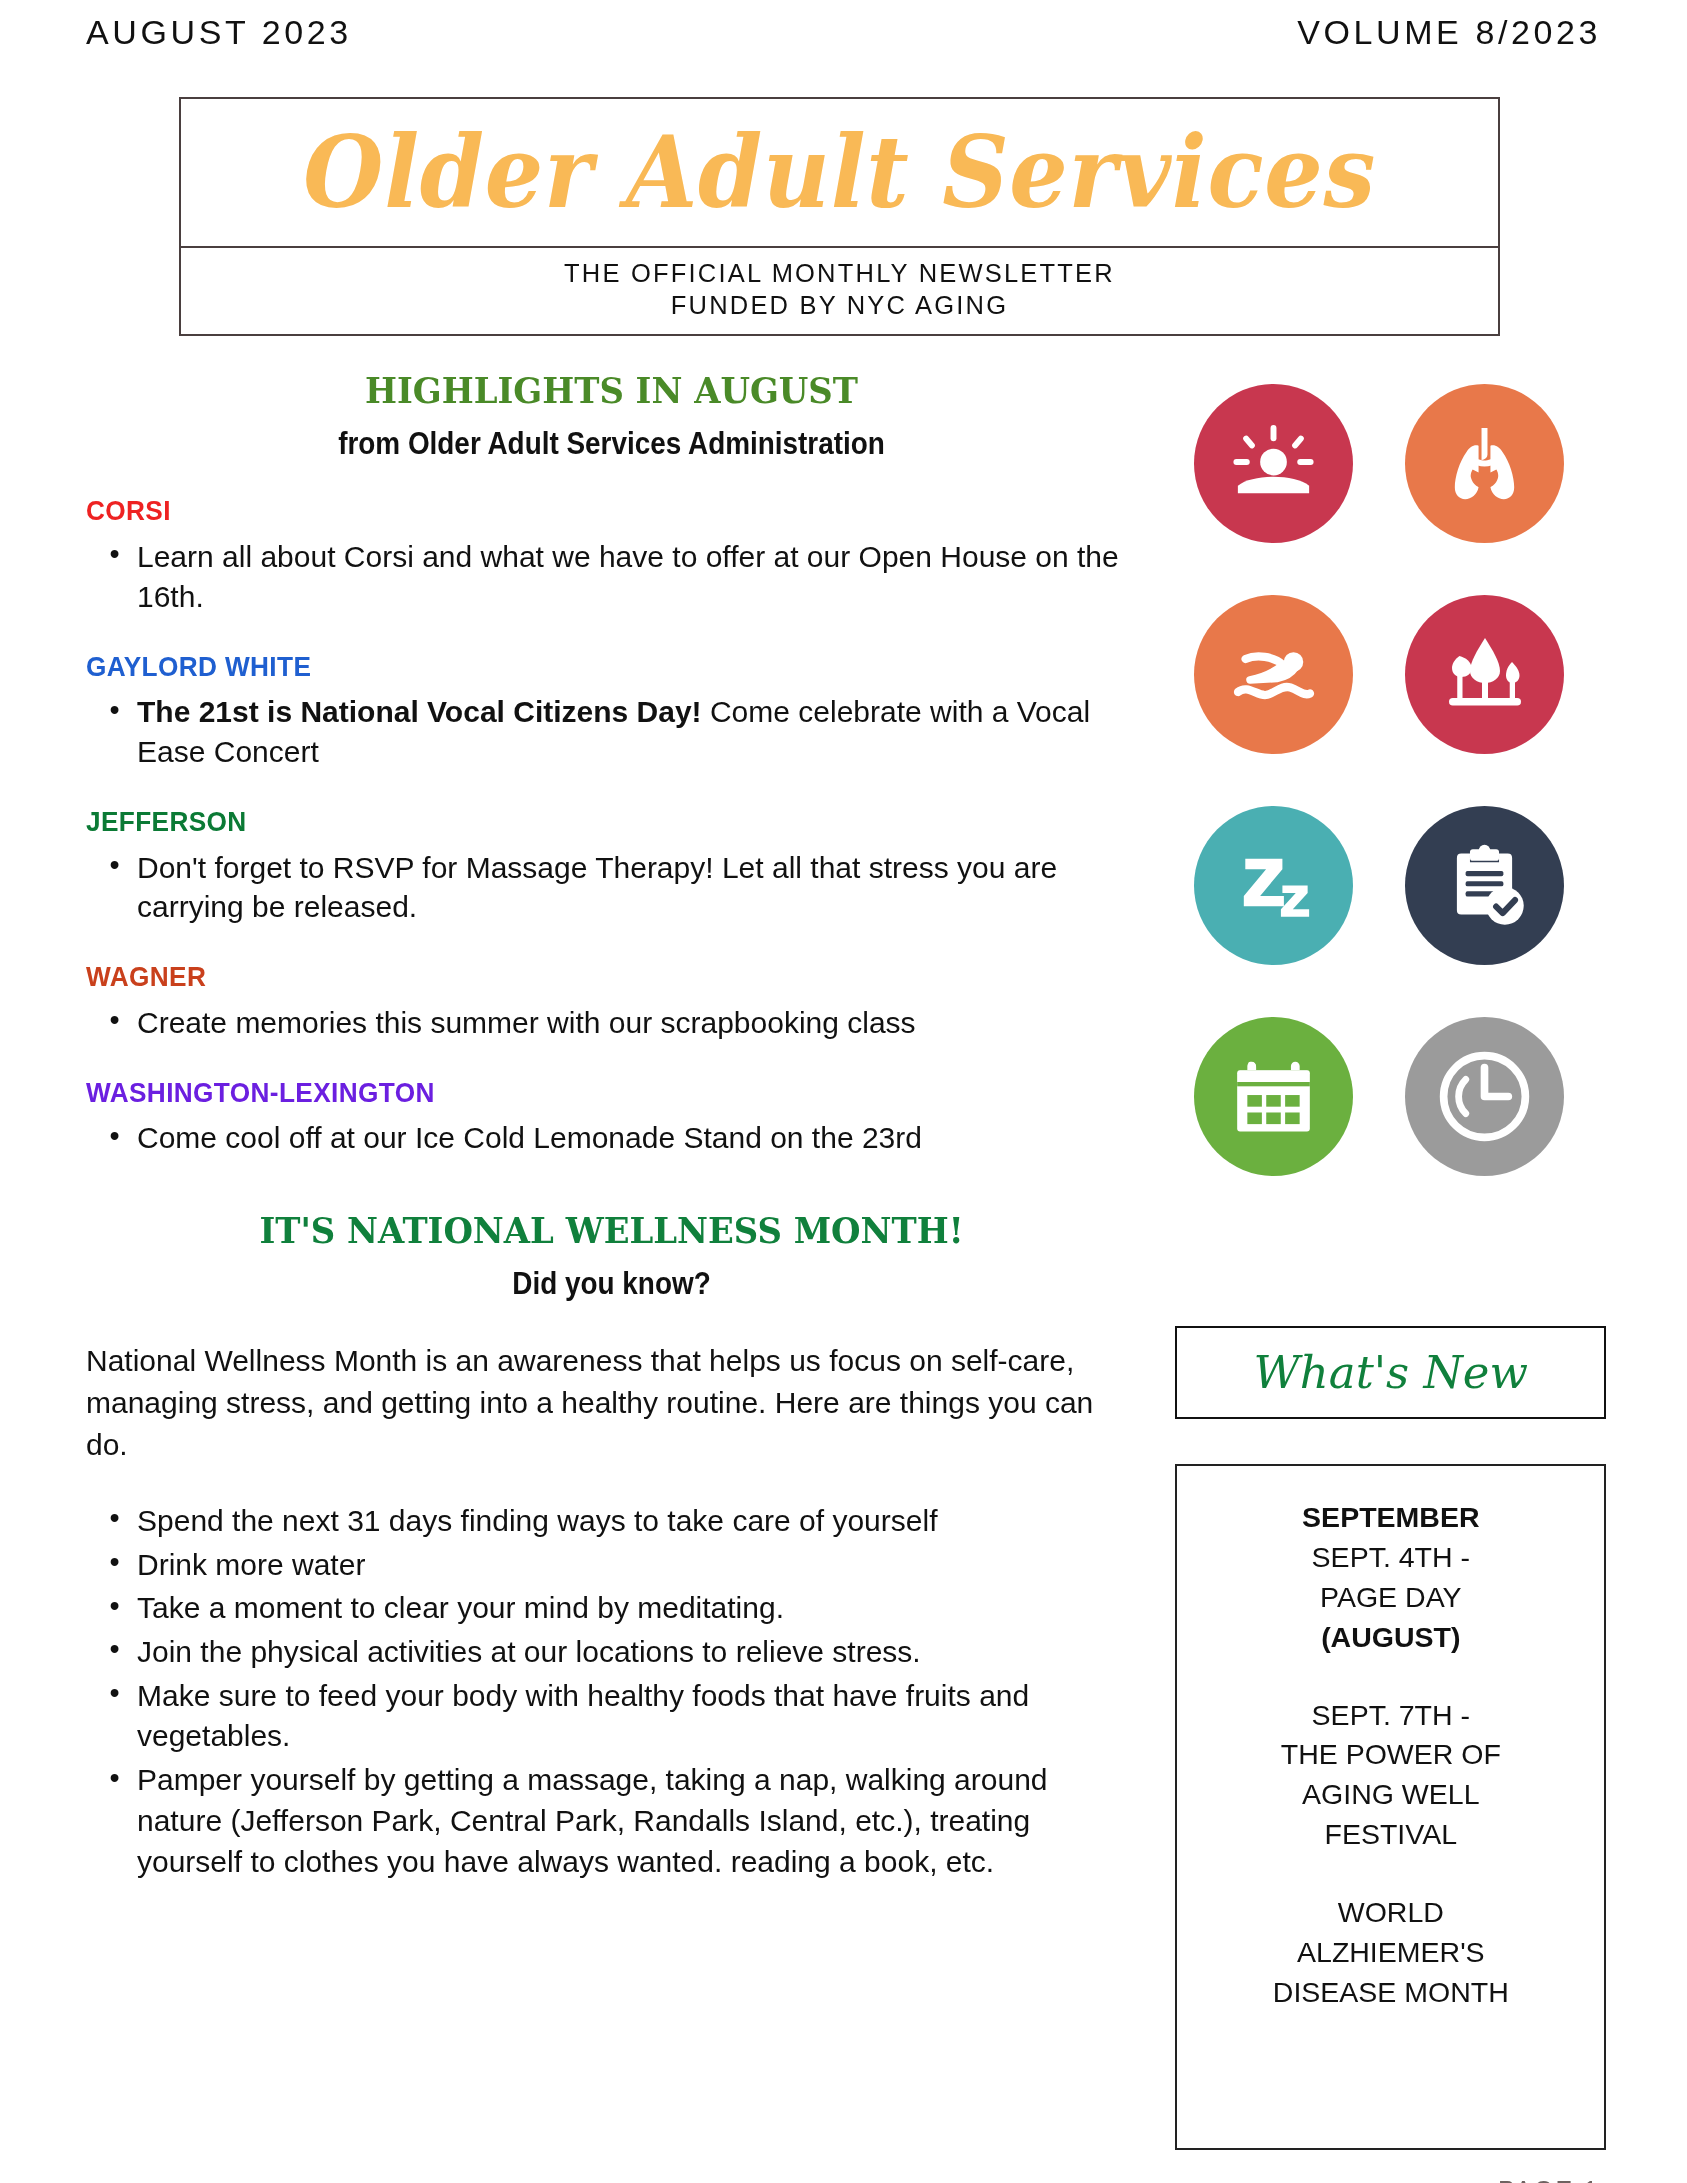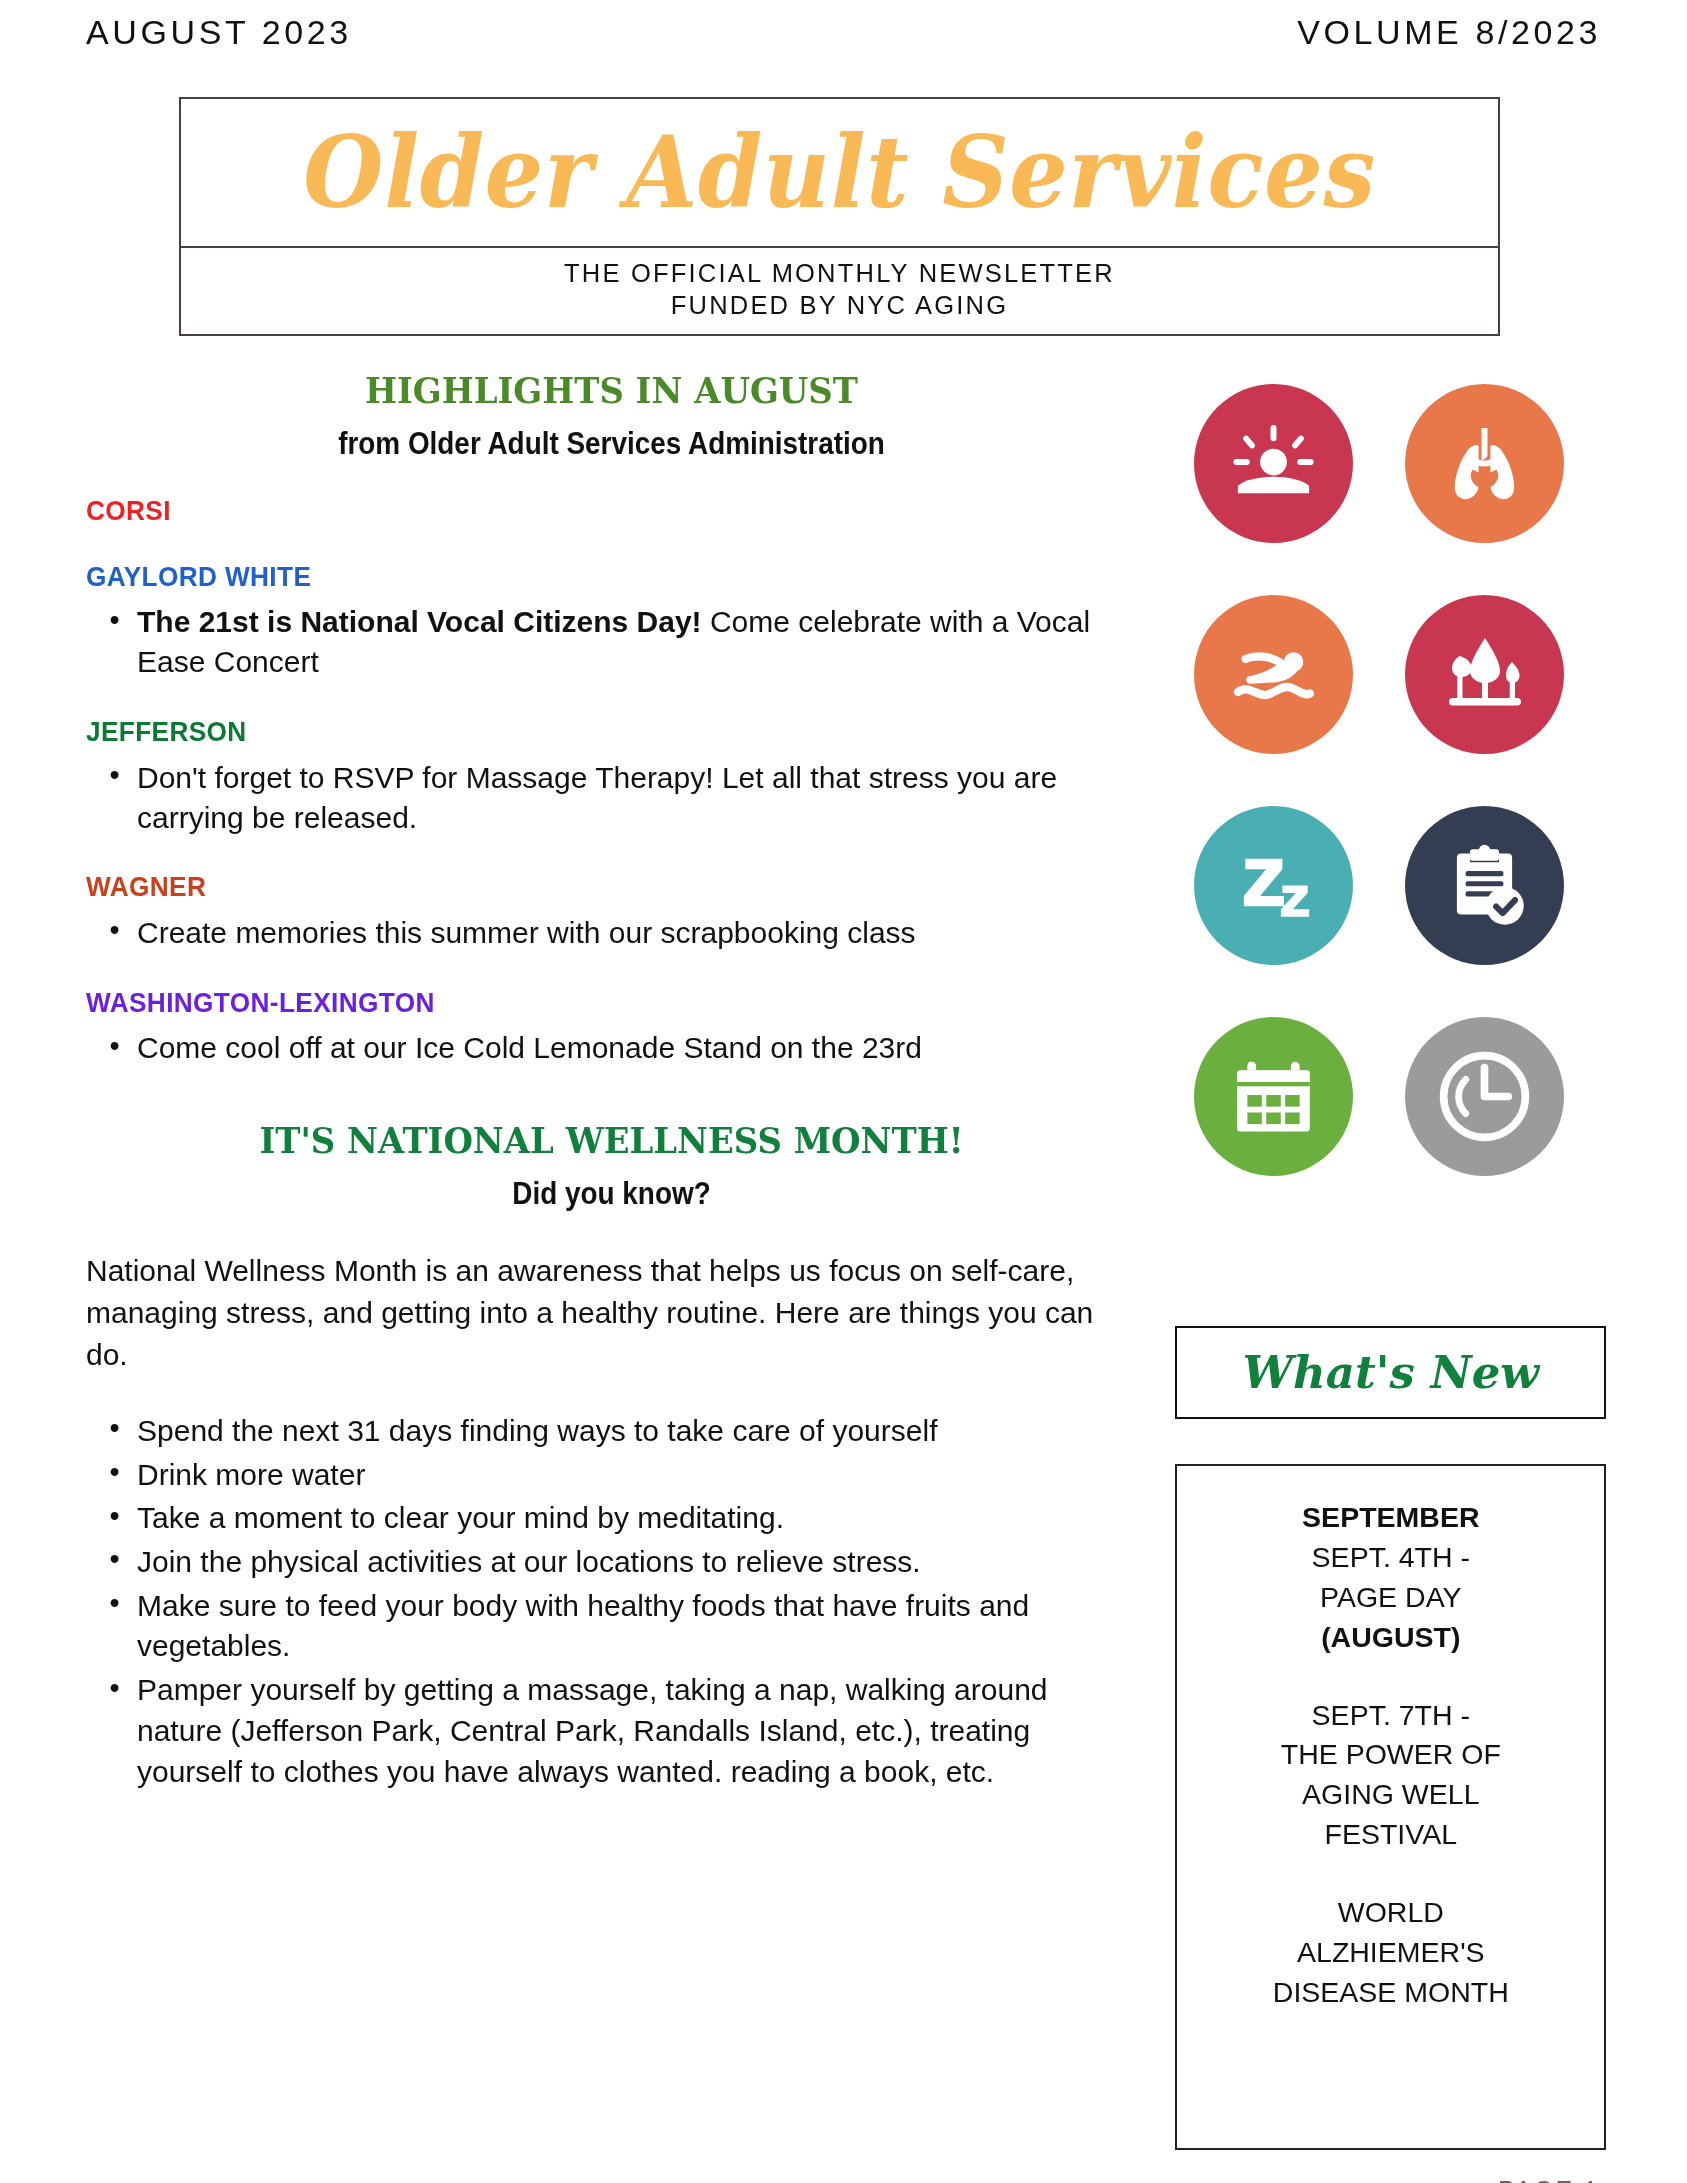--- a/index.html
+++ b/index.html
@@ -233,21 +233,21 @@
     height: 93px;
     border: 2.2px solid #111111;
     box-sizing: border-box;
     display: flex;
     align-items: center;
     justify-content: center;
   }
   .whatsnew-title {
     font-family: "DejaVu Serif", serif;
     font-style: italic;
-    font-weight: 700;
+    font-weight: 400;
     font-size: 45px;
     color: #10803C;
     letter-spacing: 0px;
   }
 
   
   .sept-box {
     margin-top: 45px;
     margin-left: 7.3px;
     width: 431px;
@@ -298,20 +298,23 @@
 <div class="content">
 
   <div class="left-col">
 
     <div class="sec-title">HIGHLIGHTS IN AUGUST</div>
     <div class="sec-sub">from Older Adult Services Administration</div>
 
     <div id="locations-container">
         <div class="loc-block">
           <div class="loc-name" style="color: rgb(238, 34, 34);">CORSI</div>
+          <ul class="bullets">
+            <li>Learn all about Corsi and what we have to offer at our Open House on the 16th.</li>
+          </ul>
         </div>
         <div class="loc-block">
           <div class="loc-name" style="color: rgb(31, 95, 208);">GAYLORD WHITE</div>
           <ul class="bullets">
             <li><b>The 21st is National Vocal Citizens Day!</b> Come celebrate with a Vocal Ease Concert</li>
           </ul>
         </div>
         <div class="loc-block">
           <div class="loc-name" style="color: rgb(11, 122, 53);">JEFFERSON</div>
           <ul class="bullets">

